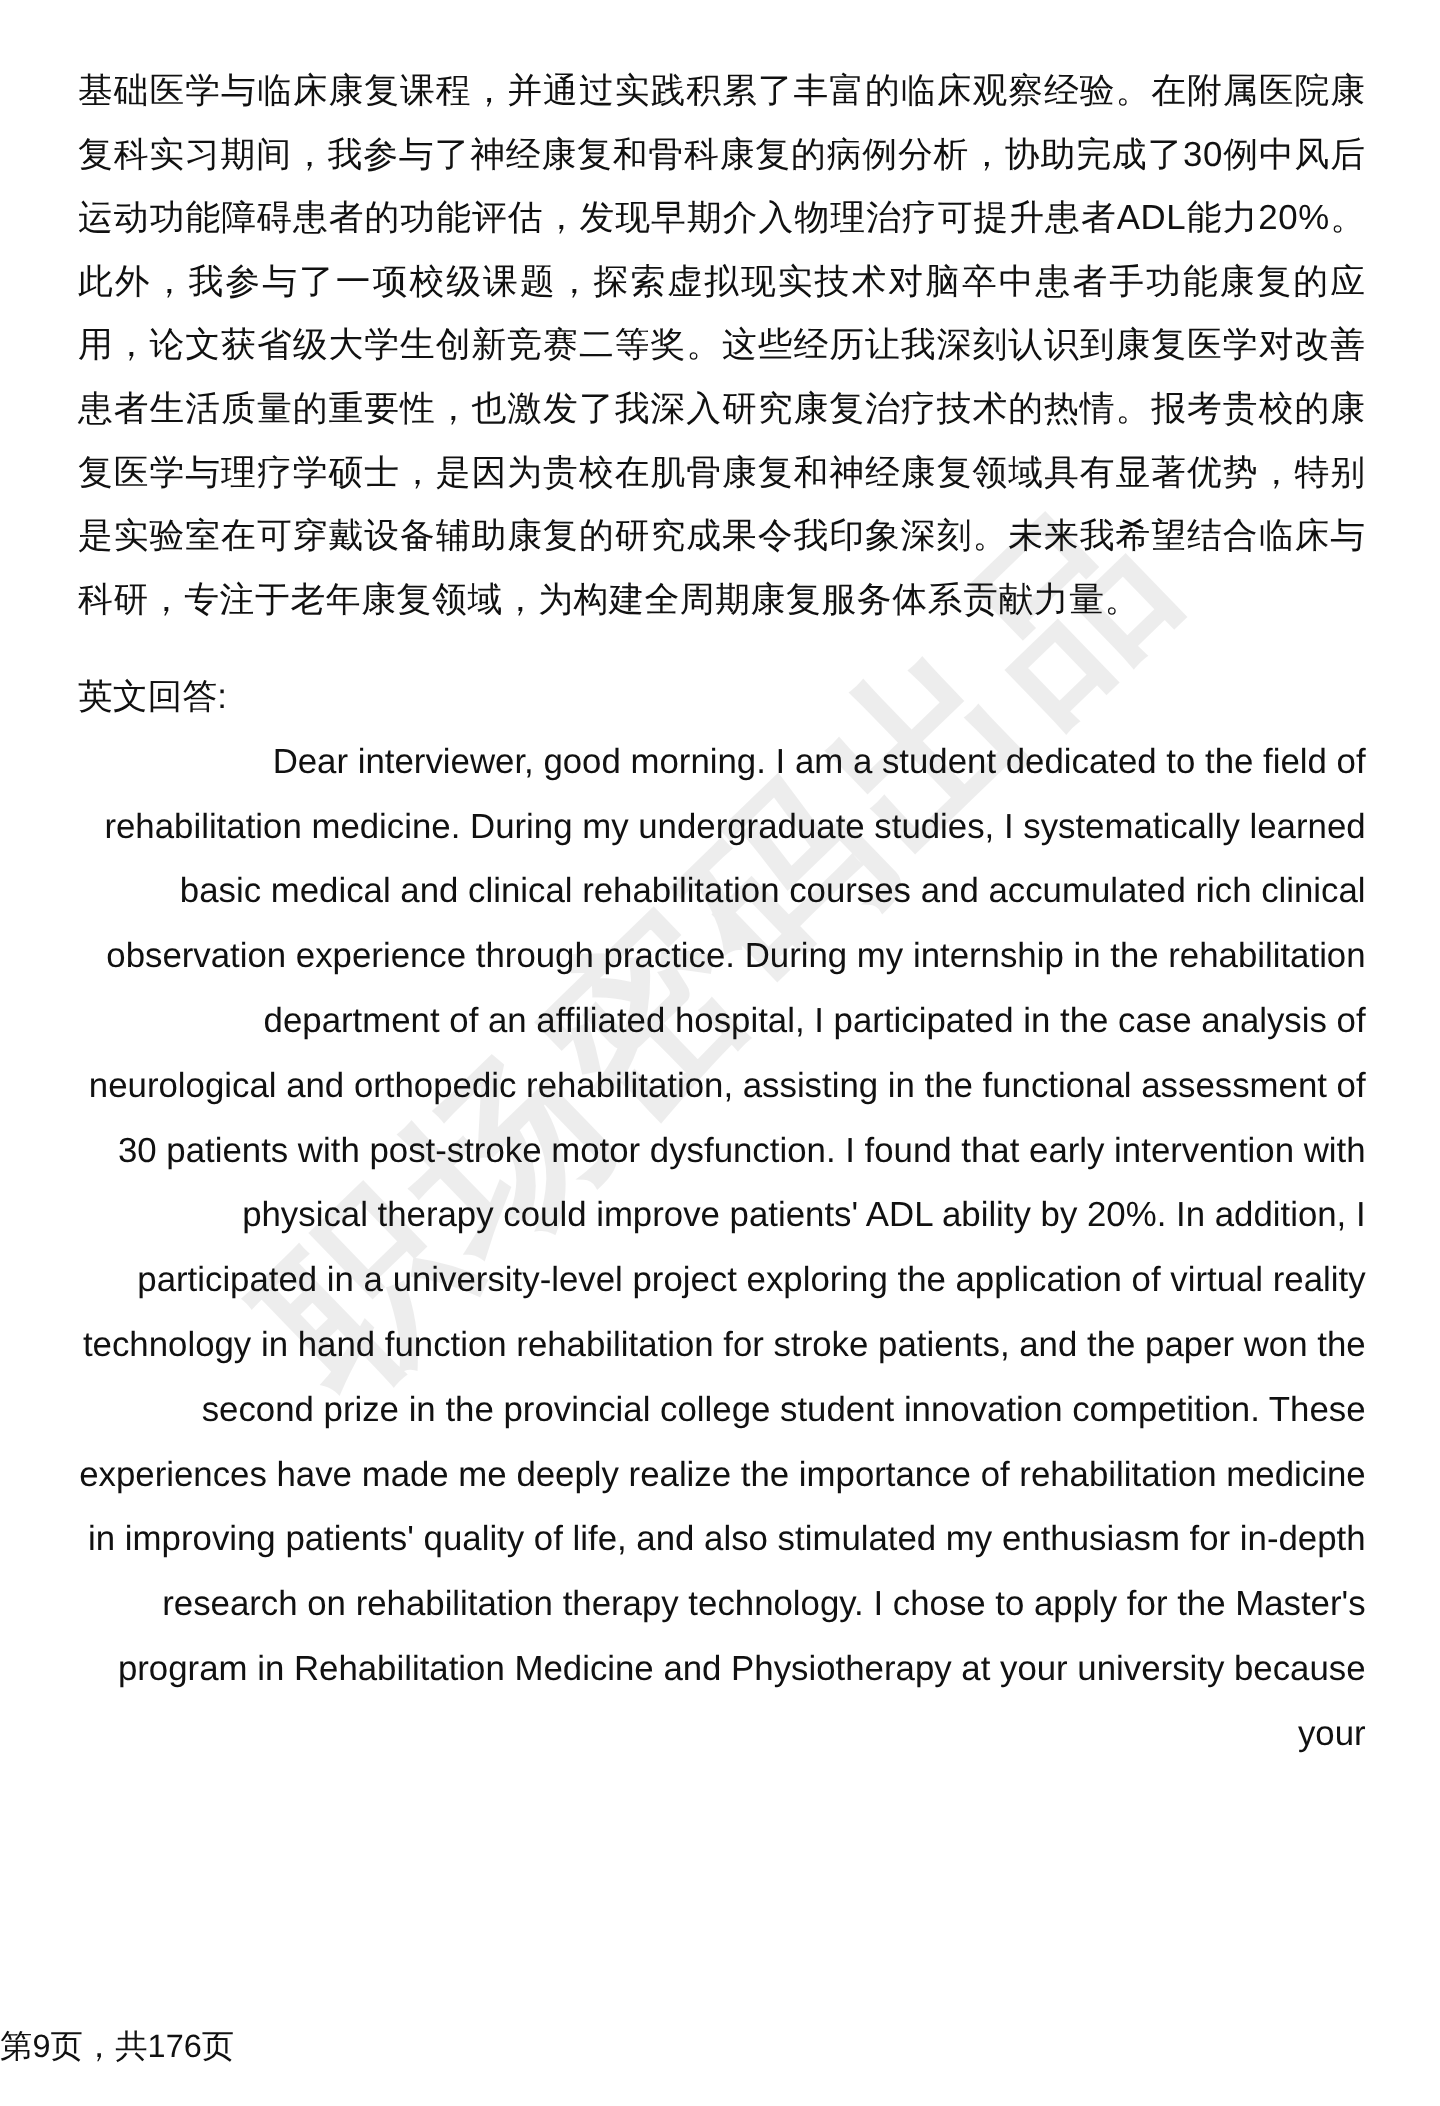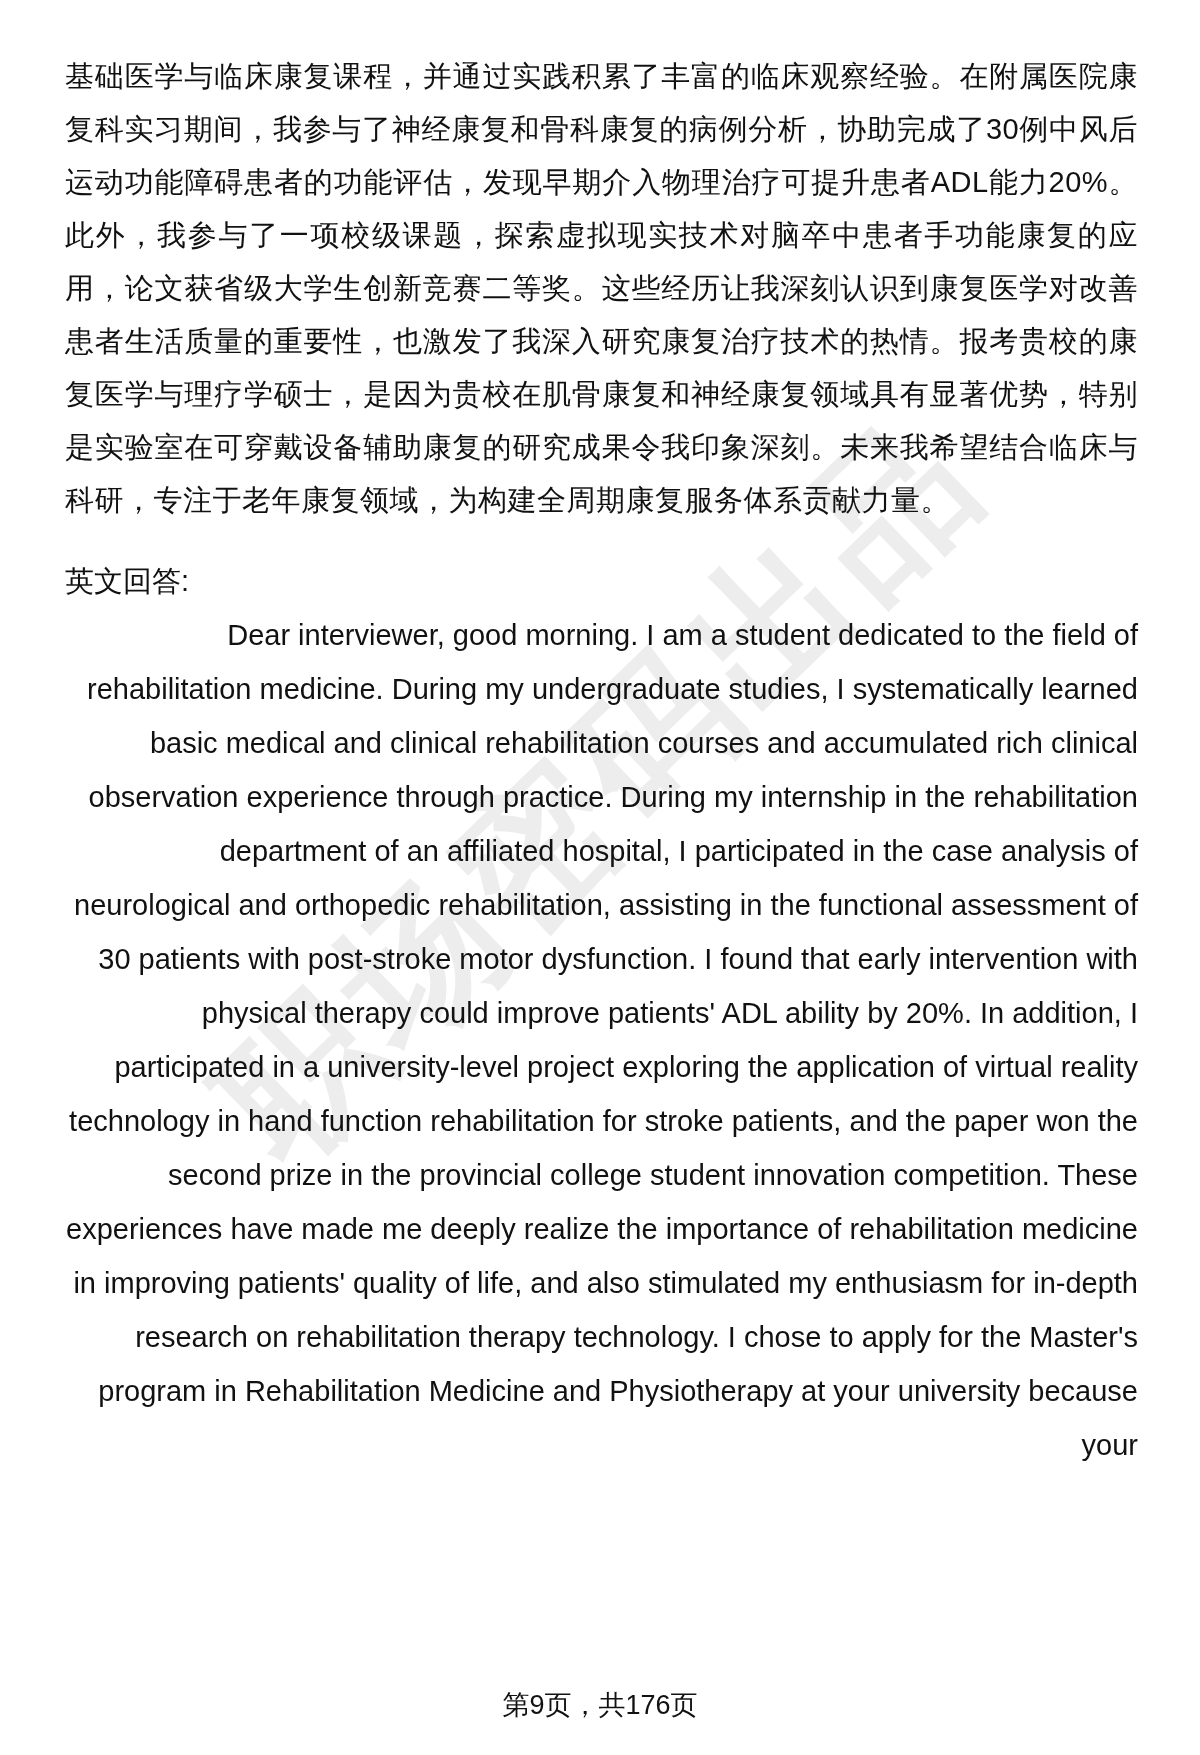--- a/index.html
+++ b/index.html
@@ -52,21 +52,20 @@
   p.en {
     font-size: 29px;
     line-height: 54px;
     text-align: right;
   }
   .footer {
     position: absolute;
     bottom: 32px;
     left: 0;
     width: 100%;
-    text-align: center;
     font-size: 27px;
     color: #111111;
     z-index: 2;
   }
 </style>
 </head>
 <body>
 
 <div class="page">
 

